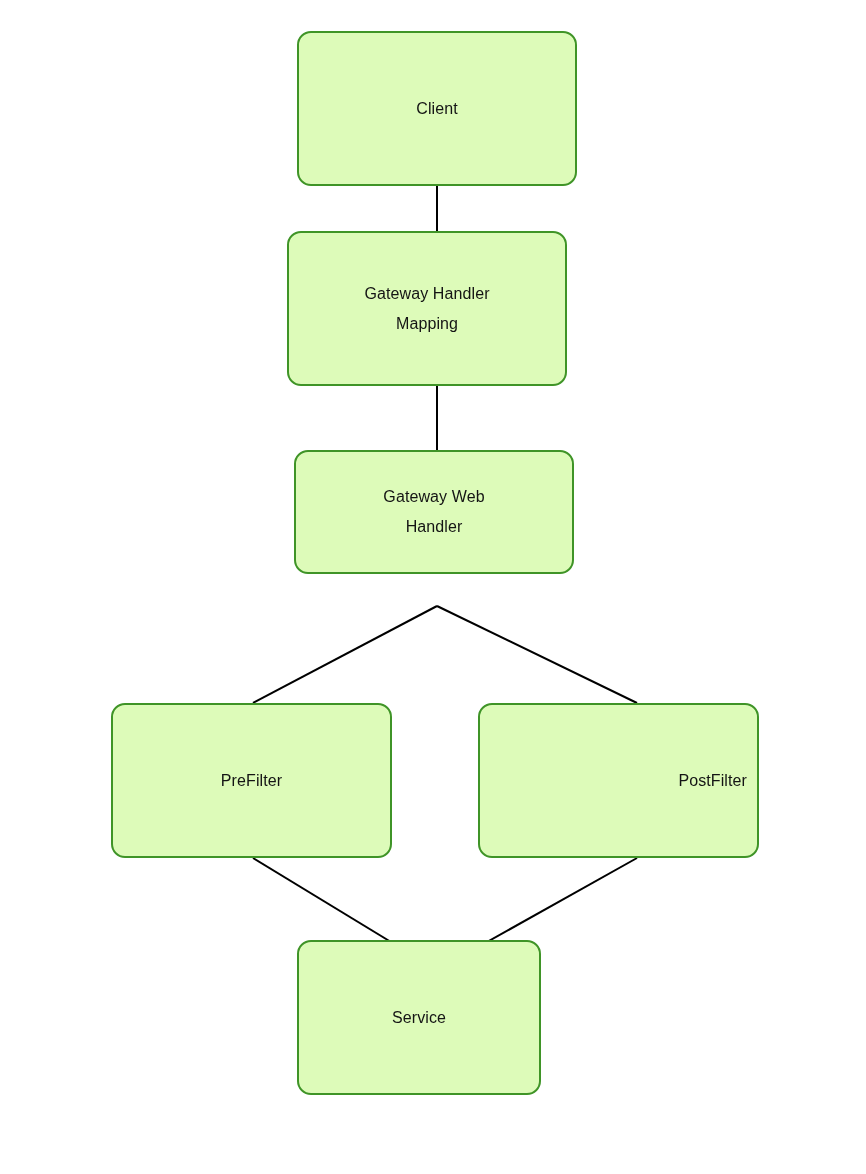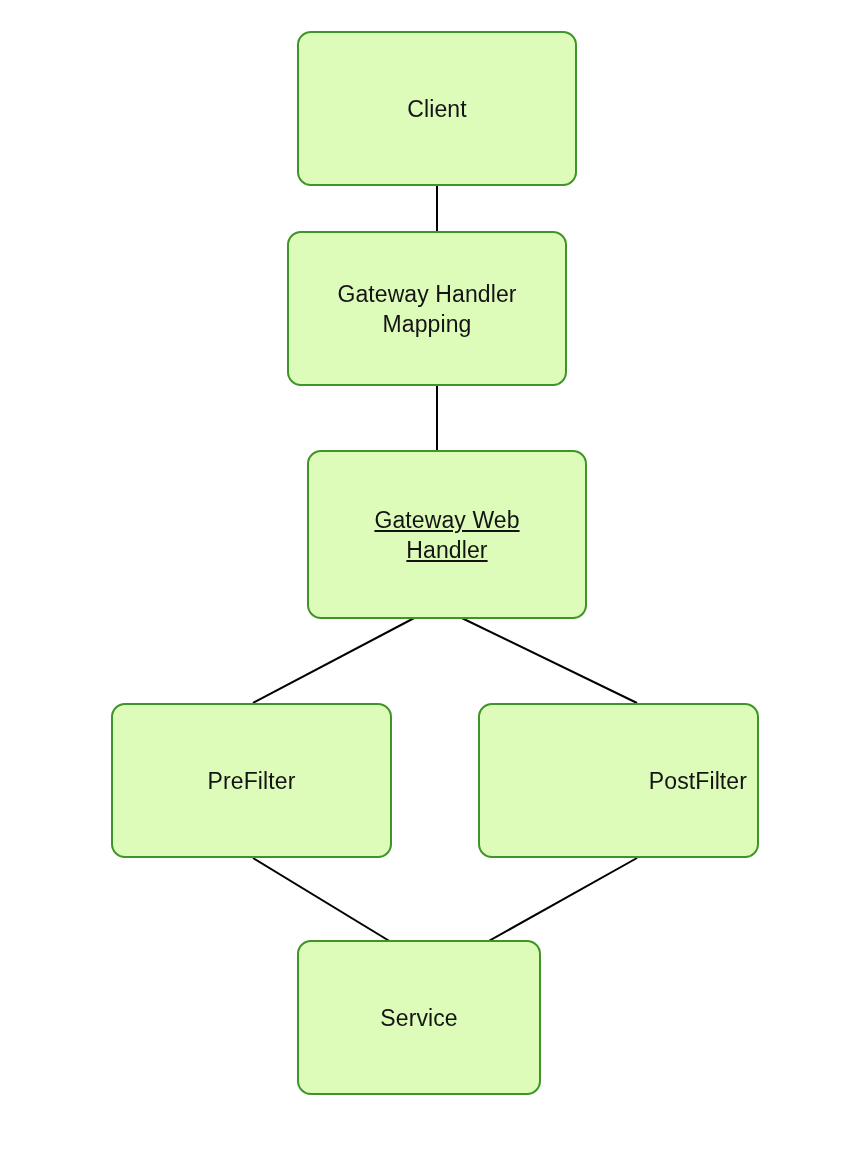--- a/index.html
+++ b/index.html
@@ -31,21 +31,21 @@
     display: flex;
     align-items: center;
     justify-content: center;
     text-align: center;
     border-style: solid;
     border-width: 2px;
     border-radius: 14px;
     background: #ddfbb9;
     border-color: #3f9427;
     color: #141414;
-    font-size: 23px;
+    font-size: 16px;
     line-height: 30px;
     font-weight: 400;
     letter-spacing: 0.1px;
     white-space: pre-line;
     z-index: 2;
   }
   .node-label {
     display: block;
     padding: 0 10px;
   }
@@ -61,20 +61,20 @@
       <polyline points="437,606 253,703" fill="none" stroke="#000000" stroke-width="2" stroke-linecap="butt" stroke-linejoin="miter"></polyline>
       <polyline points="437,606 637,703" fill="none" stroke="#000000" stroke-width="2" stroke-linecap="butt" stroke-linejoin="miter"></polyline>
       <polyline points="253,858 437,970" fill="none" stroke="#000000" stroke-width="2" stroke-linecap="butt" stroke-linejoin="miter"></polyline>
       <polyline points="637,858 437,970" fill="none" stroke="#000000" stroke-width="2" stroke-linecap="butt" stroke-linejoin="miter"></polyline>
     </svg>
 
   <div id="node-layer">
       <div class="node" style="left: 297px; top: 31px; width: 280px; height: 155px;"><span class="node-label">Client</span></div>
       <div class="node" style="left: 287px; top: 231px; width: 280px; height: 155px;"><span class="node-label">Gateway Handler
 Mapping</span></div>
-      <div class="node" style="left: 307px; top: 450px; width: 280px; height: 169px; text-decoration: underline;"><span class="node-label">Gateway Web
+      <div class="node" style="left: 294px; top: 450px; width: 280px; height: 124px;"><span class="node-label">Gateway Web
 Handler</span></div>
       <div class="node" style="left: 111px; top: 703px; width: 281px; height: 155px;"><span class="node-label">PreFilter</span></div>
       <div class="node" style="left: 478px; top: 703px; width: 281px; height: 155px; justify-content: flex-end;"><span class="node-label">PostFilter</span></div>
       <div class="node" style="left: 297px; top: 940px; width: 244px; height: 155px;"><span class="node-label">Service</span></div>
     </div>
 
 </div>
 
 </body></html>

